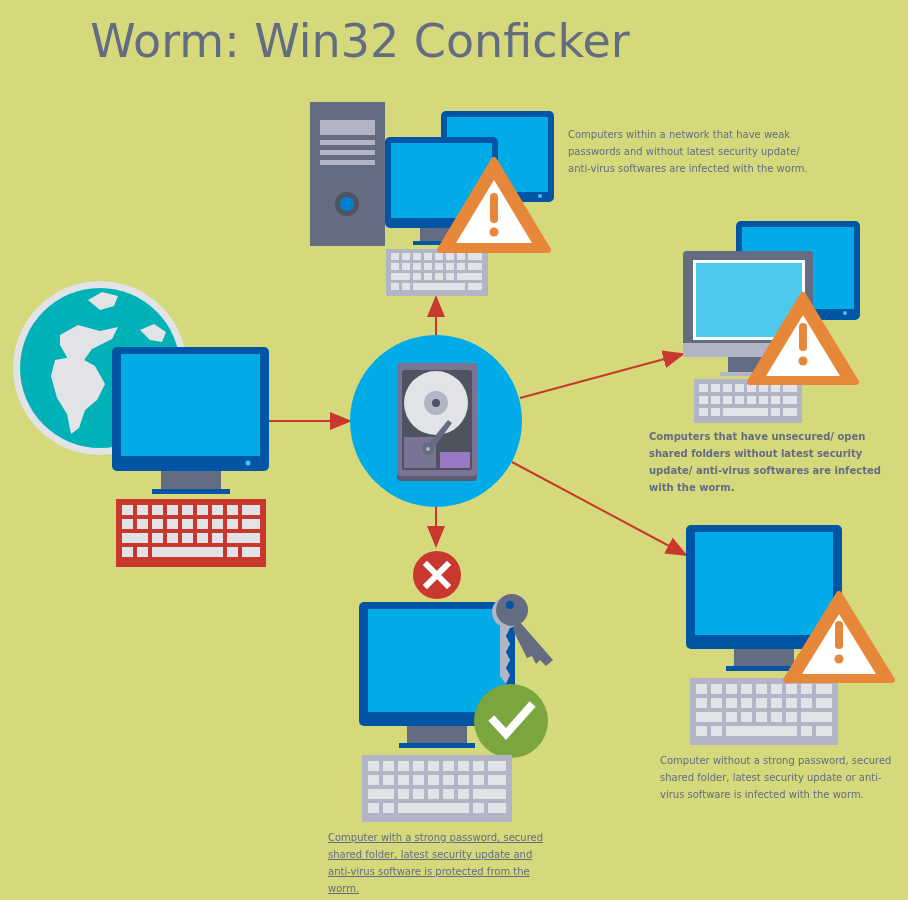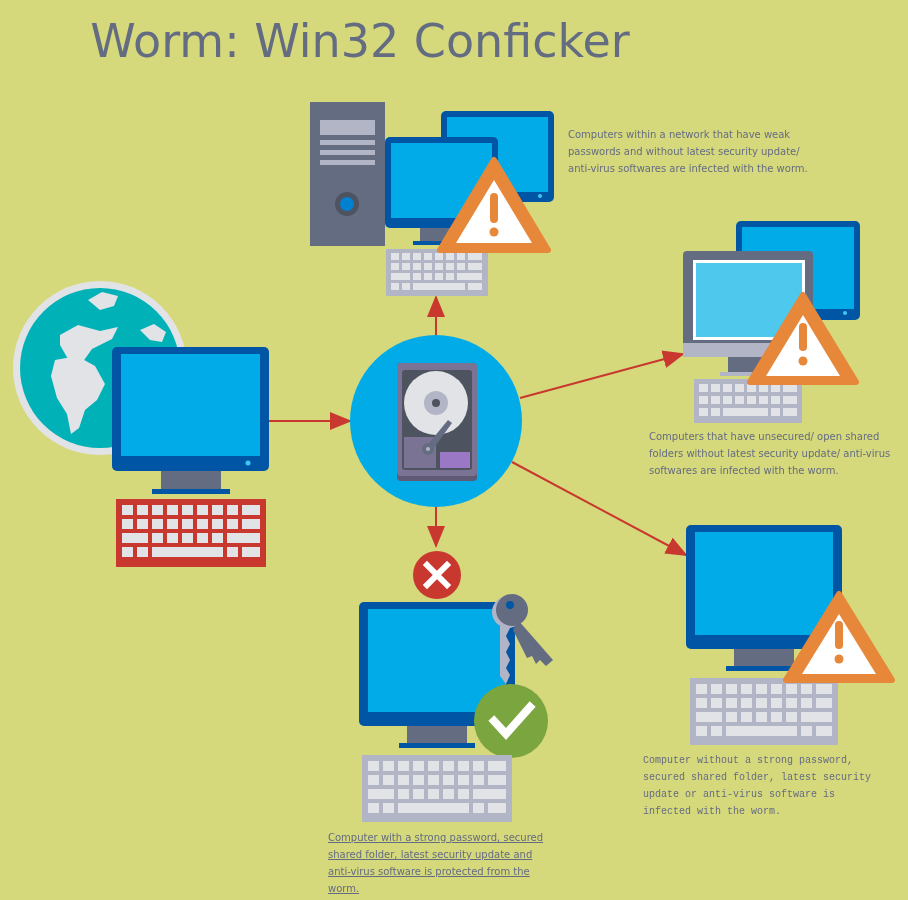--- a/index.html
+++ b/index.html
@@ -313,15 +313,15 @@
           <rect x="383" y="803" width="11" height="10"></rect>
           <rect x="398" y="803" width="71" height="10"></rect>
           <rect x="473" y="803" width="11" height="10"></rect>
           <rect x="488" y="803" width="18" height="10"></rect>
       </g>
     </g>
   </g>
 </svg>
 
 <div class="desc" style="left:568px;top:126px;width:245px;">Computers within a network that have weak passwords and without latest security update/ anti-virus softwares are infected with the worm.</div>
-<div class="desc" style="left:649px;top:428px;width:245px;">Computers that have unsecured/ open shared folders without latest security update/ anti-virus softwares are infected with the worm.</div>
-<div class="desc" style="left:643px;top:752px;width:245px;font-family:Liberation Mono, monospace;">Computer without a strong password, secured shared folder, latest security update or anti-virus software is infected with the worm.</div>
+<div class="desc" style="left:649px;top:428px;width:245px;font-weight:bold;">Computers that have unsecured/ open shared folders without latest security update/ anti-virus softwares are infected with the worm.</div>
+<div class="desc" style="left:660px;top:752px;width:245px;">Computer without a strong password, secured shared folder, latest security update or anti-virus software is infected with the worm.</div>
 <div class="desc" style="left:328px;top:829px;width:220px;text-decoration:underline;">Computer with a strong password, secured shared folder, latest security update and anti-virus software is protected from the worm.</div>
 
 </body></html>

